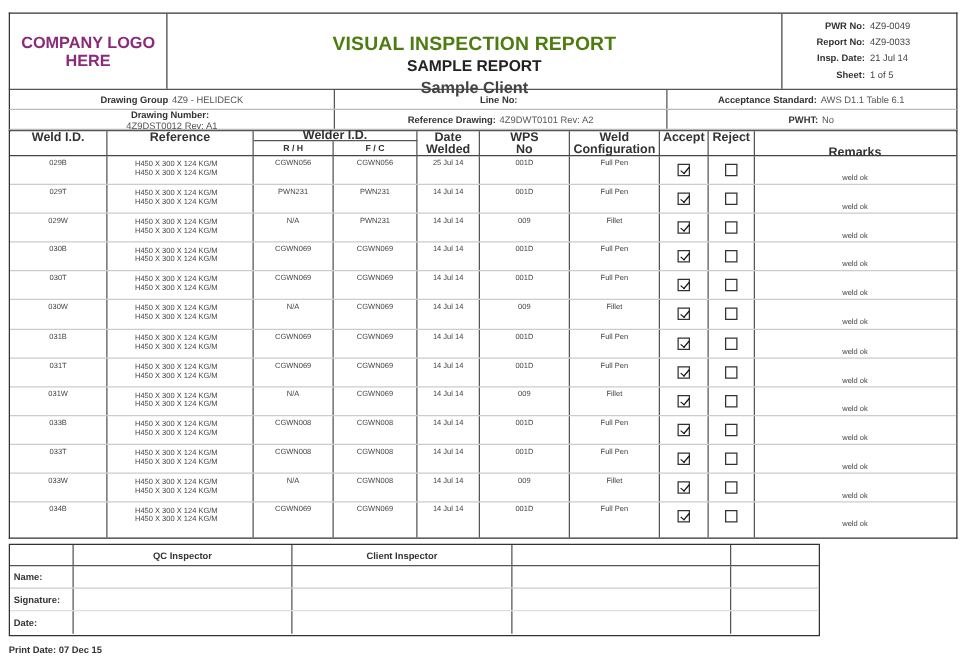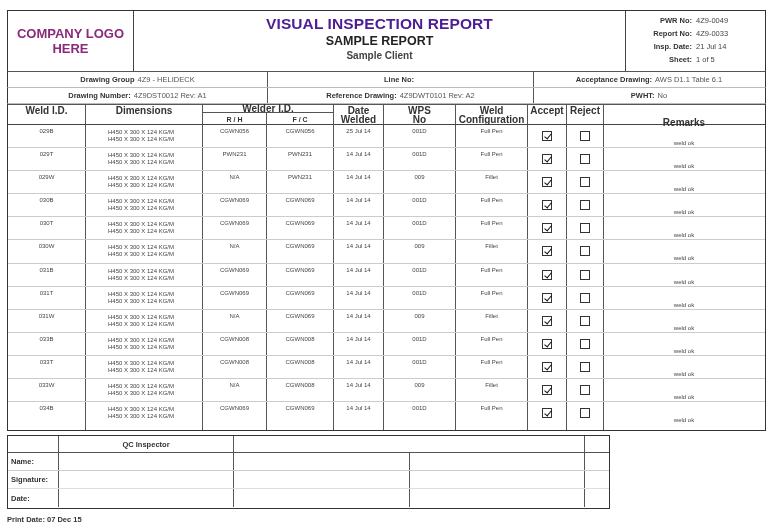--- a/index.html
+++ b/index.html
@@ -5,23 +5,23 @@
     * { box-sizing: border-box; margin: 0; padding: 0; }
     html, body { width: 768px; height: 532px; background: #ffffff; overflow: hidden; }
     body { font-family: "Liberation Sans", sans-serif; color: #222; position: relative; }
 
     
     .hdr { position: absolute; left: 7px; top: 10px; width: 759px; height: 62px; border: 1.5px solid #333; border-bottom: 1px solid #555; }
     .logo { position: absolute; left: 0; top: 0; width: 126px; height: 100%; border-right: 1px solid #444;
             display: flex; align-items: center; justify-content: center; text-align: center;
             color: #8b2a7a; font-weight: bold; font-size: 13px; line-height: 15px; }
     .title-box { position: absolute; left: 126px; top: 0; width: 492px; height: 100%; border-right: 1px solid #444; text-align: center; }
-    .title-main { font-weight: bold; font-size: 15.5px; margin-top: 4px; letter-spacing: 0.1px; color: #4c1d95; }
+    .title-main { font-weight: bold; font-size: 15.5px; margin-top: 16px; letter-spacing: 0.1px; color: #4d7c0f; }
     .title-sub  { font-weight: bold; font-size: 12.5px; margin-top: 1px; color: #222; }
-    .title-client { font-weight: bold; font-size: 10px; margin-top: 2px; color: #444; }
+    .title-client { font-weight: bold; font-size: 13px; margin-top: 2px; color: #444; }
     .info-box { position: absolute; left: 618px; top: 0; width: 139px; height: 100%; padding-top: 3px; }
     .info-row { display: flex; font-size: 7.5px; line-height: 13px; }
     .info-label { width: 70px; text-align: right; font-weight: bold; color: #333; padding-right: 4px; }
     .info-val { color: #444; }
 
     
     .drow { position: absolute; left: 7px; width: 759px; height: 16px; border-left: 1.5px solid #333; border-right: 1.5px solid #333; border-bottom: 1px solid #bbb; font-size: 7.5px; }
     .drow .cell { position: absolute; top: 0; height: 100%; display: flex; align-items: center; justify-content: center; border-right: 1px solid #555; }
     .drow .cell:last-child { border-right: none; }
     .lbl { font-weight: bold; color: #333; margin-right: 3px; }
@@ -51,21 +51,21 @@
     .c-fc    { left: 259px; width: 67px; }
     .c-date  { left: 326px; width: 50px; }
     .c-wps   { left: 376px; width: 72px; }
     .c-conf  { left: 448px; width: 72px; }
     .c-acc   { left: 520px; width: 39px; }
     .c-rej   { left: 559px; width: 37px; }
     .c-rem   { left: 596px; width: 160px; border-right: none !important; margin-top: 12px; }
     .c-welder{ left: 195px; width: 131px; }
 
     
-    .sig { position: absolute; left: 7px; top: 435px; width: 603px; height: 74px; border: 1.5px solid #333; }
+    .sig { position: absolute; left: 7px; top: 435px; width: 649px; height: 74px; border: 1.5px solid #333; }
     .sig-row { position: absolute; left: 0; width: 100%; }
     .sig-cell { position: absolute; top: 0; height: 100%; border-right: 1px solid #555; font-size: 7.5px; font-weight: bold; color: #333; display: flex; align-items: center; }
     .sig-cell.center { justify-content: center; }
     .sig-cell.left { padding-left: 3px; }
 
     .print-date { position: absolute; left: 7px; top: 515px; font-size: 7.5px; font-weight: bold; color: #333; }
   </style>
 </head>
 <body>
 
@@ -104,43 +104,43 @@
 <div class="drow" style="top:72px;">
   <div class="cell" style="left:0;width:260px;">
     <span class="lbl">Drawing Group</span>
     <span class="val">4Z9 - HELIDECK</span>
   </div>
   <div class="cell" style="left:260px;width:266px;">
     <span class="lbl">Line No:</span>
     <span class="val"></span>
   </div>
   <div class="cell" style="left:526px;width:230px;">
-    <span class="lbl">Acceptance Drawing:</span>
+    <span class="lbl">Acceptance Standard:</span>
     <span class="val">AWS D1.1 Table 6.1</span>
   </div>
 </div>
 <div class="drow" style="top:88px;">
-  <div class="cell" style="left:0;width:260px;">
+  <div class="cell" style="left:0;width:260px;flex-direction:column;">
     <span class="lbl">Drawing Number:</span>
     <span class="val">4Z9DST0012 Rev: A1</span>
   </div>
   <div class="cell" style="left:260px;width:266px;">
     <span class="lbl">Reference Drawing:</span>
     <span class="val">4Z9DWT0101 Rev: A2</span>
   </div>
   <div class="cell" style="left:526px;width:230px;">
     <span class="lbl">PWHT:</span>
     <span class="val">No</span>
   </div>
 </div>
 
 <div class="tbl">
   <div class="thead">
     <div class="th top c-weld">Weld I.D.</div>
-    <div class="th top c-dim">Dimensions</div>
+    <div class="th top c-dim">Reference</div>
     <div class="th split-top c-welder">Welder I.D.</div>
     <div class="th split-bot c-rh">R / H</div>
     <div class="th split-bot c-fc">F / C</div>
     <div class="th c-date">
       <div>
           <div>Date</div>
           <div>Welded</div>
         </div>
     </div>
     <div class="th c-wps">
@@ -367,20 +367,21 @@
     <div class="td c-rej"><span class="chk"></span></div>
     <div class="td c-rem">weld ok</div>
   </div>
 </div>
 </div>
 
 <div class="sig">
   <div class="sig-row" style="top:0;height:17px;border-bottom:1px solid #555;">
     <div class="sig-cell" style="left:0;width:51px;"></div>
     <div class="sig-cell center" style="left:51px;width:175px;">QC Inspector</div>
+    <div class="sig-cell center" style="left:226px;width:176px;">Client Inspector</div>
     <div class="sig-cell" style="left:402px;width:175px;"></div>
     <div class="sig-cell" style="left:577px;width:179px;border-right:none;"></div>
   </div>
   <div class="sig-row" style="top:17px;height:18px;border-bottom:1px solid #ccc;">
     <div class="sig-cell left" style="left:0;width:51px;">Name:</div>
     <div class="sig-cell" style="left:51px;width:175px;"></div>
     <div class="sig-cell" style="left:226px;width:176px;"></div>
     <div class="sig-cell" style="left:402px;width:175px;"></div>
     <div class="sig-cell" style="left:577px;width:179px;border-right:none;"></div>
   </div>

